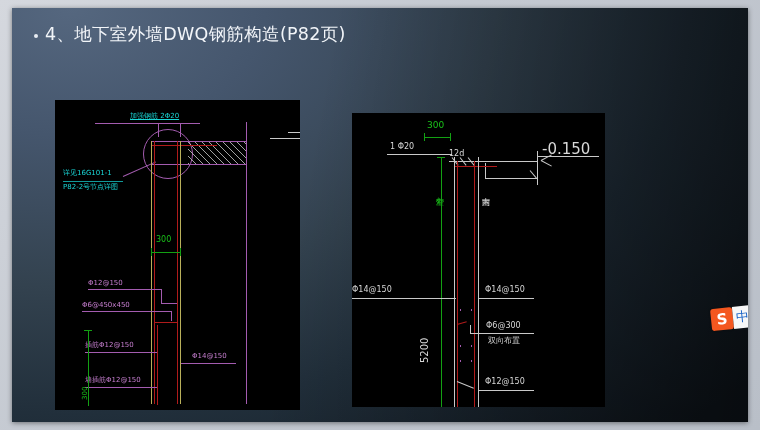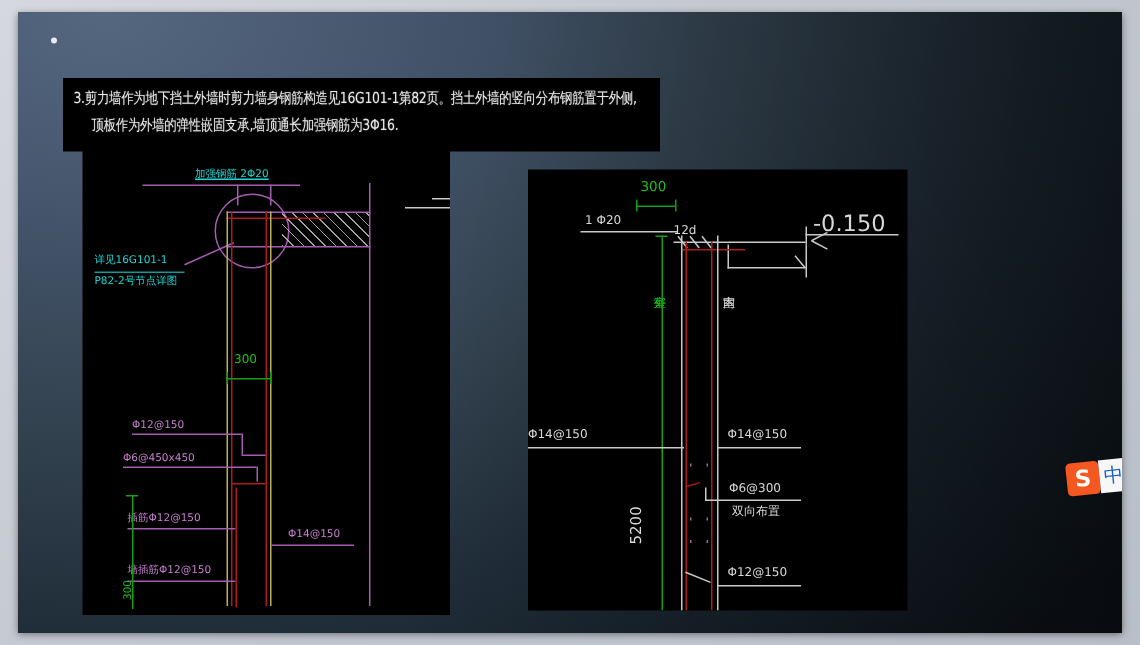--- a/index.html
+++ b/index.html
@@ -116,26 +116,23 @@
 </head>
 <body>
 
 <div id="screen">
   <div class="frame-bg"></div>
 
   <div class="slide">
 
     <div class="title-row">
       <span class="bullet"></span>
-    </div>
-
-    <div class="note-box">
-      <div class="note-line note-l1">3.剪力墙作为地下挡土外墙时剪力墙身钢筋构造见16G101-1第82页。挡土外墙的竖向分布钢筋置于外侧,</div>
-      <div class="note-line note-l2">顶板作为外墙的弹性嵌固支承,墙顶通长加强钢筋为3Φ16.</div>
-    </div>
+      <span class="title-text">4、地下室外墙DWQ钢筋构造(P82页)</span>
+    </div>
+
 
     <div class="cad cad-left">
 
       <div class="lbl cy" style="left:75px;top:13px;font-size:7px;text-decoration:underline;">加强钢筋 2Φ20</div>
       <div class="line h l-mg" style="left:40px;top:23px;width:105px;"></div>
       <div class="line v l-mg" style="left:103px;top:23px;height:14px;"></div>
       <div class="line v l-mg" style="left:125px;top:23px;height:14px;"></div>
 
       <div class="circ" style="left:88px;top:29px;width:48px;height:48px;"></div>
 

